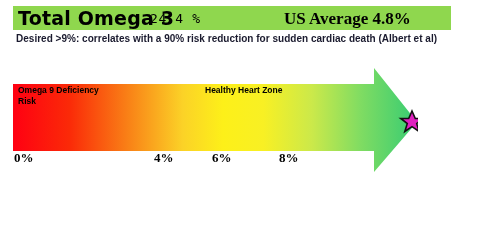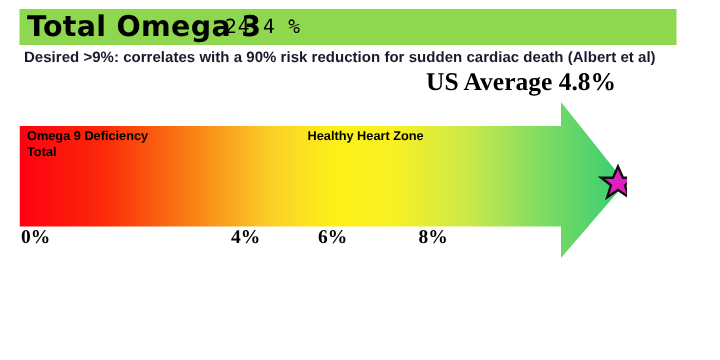--- a/index.html
+++ b/index.html
@@ -52,21 +52,20 @@
   #header-average {
     position: absolute;
     left: 271px;
     top: 2px;
     font-family: "Liberation Serif", serif;
     font-weight: bold;
     font-size: 17px;
     color: #000000;
     line-height: 21px;
     white-space: nowrap;
-    margin-top: 36px;
   }
 
   
   #subtitle {
     position: absolute;
     left: 16px;
     top: 33px;
     font-family: "Liberation Sans", sans-serif;
     font-weight: bold;
     font-size: 10px;
@@ -155,21 +154,21 @@
     <polygon points="0,18 361,18 361,2 404,56 361,106 361,85 0,85" fill="url(#riskGrad)"></polygon>
 
     <g transform="translate(399,56)">
       <polygon points="0,-11 3.3,-3.5 11.2,-3.5 4.7,1.5 7.2,9.5 0,4.6 -7.2,9.5 -4.7,1.5 -11.2,-3.5 -3.3,-3.5" fill="#e020c0" stroke="#111111" stroke-width="1.6" stroke-linejoin="miter"></polygon>
     </g>
   </svg>
 </div>
 
 <div class="zone-label" id="zone-deficiency">
   <div>Omega 9 Deficiency</div>
-  <div>Total</div>
+  <div>Risk</div>
 </div>
 
 <div class="zone-label" id="zone-healthy">
   <div>Healthy Heart Zone</div>
 </div>
 
 <div class="axis-tick t0">0%</div>
 <div class="axis-tick t4">4%</div>
 <div class="axis-tick t6">6%</div>
 <div class="axis-tick t8">8%</div>

